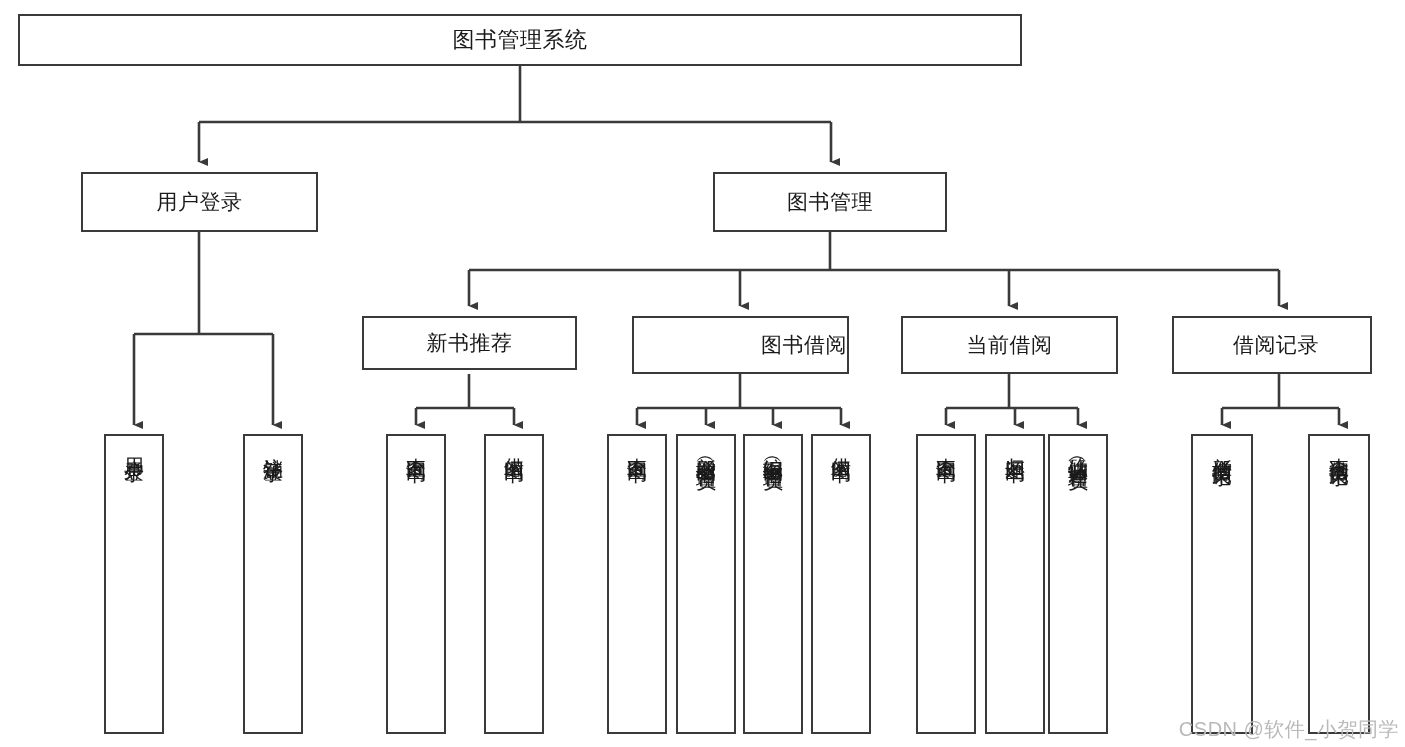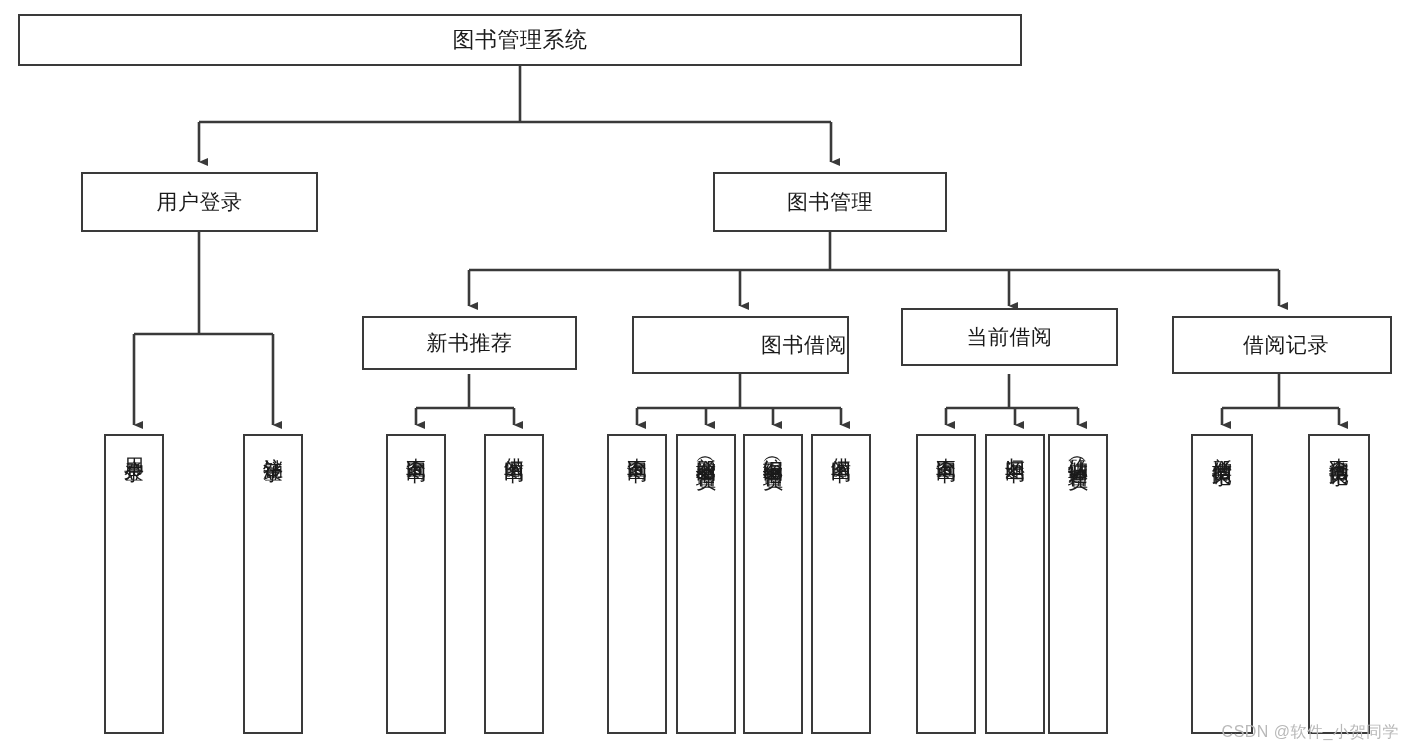--- a/index.html
+++ b/index.html
@@ -61,21 +61,21 @@
     text-orientation: upright;
     font-size: 20px;
     line-height: 1.05;
     letter-spacing: 2px;
     text-align: left;
   }
   .watermark {
     position: absolute;
     right: 6px;
     bottom: 4px;
-    font-size: 16px;
+    font-size: 20px;
     color: #b9b9b9;
     letter-spacing: 0.5px;
     white-space: nowrap;
   }
 </style>
 </head>
 <body>
 
 <div id="canvas">
 
@@ -139,24 +139,24 @@
   <div class="node horiz" style="left:713px; top:172px; width:234px; height:60px;">
     <span class="label">图书管理</span>
   </div>
 
   <div class="node horiz" style="left:362px; top:316px; width:215px; height:54px;">
     <span class="label">新书推荐</span>
   </div>
   <div class="node horiz" style="left:632px; top:316px; width:217px; height:58px;justify-content:flex-end;">
     <span class="label">图书借阅</span>
   </div>
-  <div class="node horiz" style="left:901px; top:308px; width:217px; height:58px;">
+  <div class="node horiz" style="left:901px; top:316px; width:217px; height:58px;">
     <span class="label">当前借阅</span>
   </div>
-  <div class="node horiz" style="left:1172px; top:316px; width:220px; height:58px;padding-left:8px;">
+  <div class="node horiz" style="left:1172px; top:316px; width:200px; height:58px;padding-left:8px;">
     <span class="label">借阅记录</span>
   </div>
 
   <div class="node vert" style="left:104px; top:434px; width:60px; height:300px;">
     <span class="label">用户登录</span>
   </div>
   <div class="node vert" style="left:243px; top:434px; width:60px; height:300px;">
     <span class="label">注销登录</span>
   </div>
 

